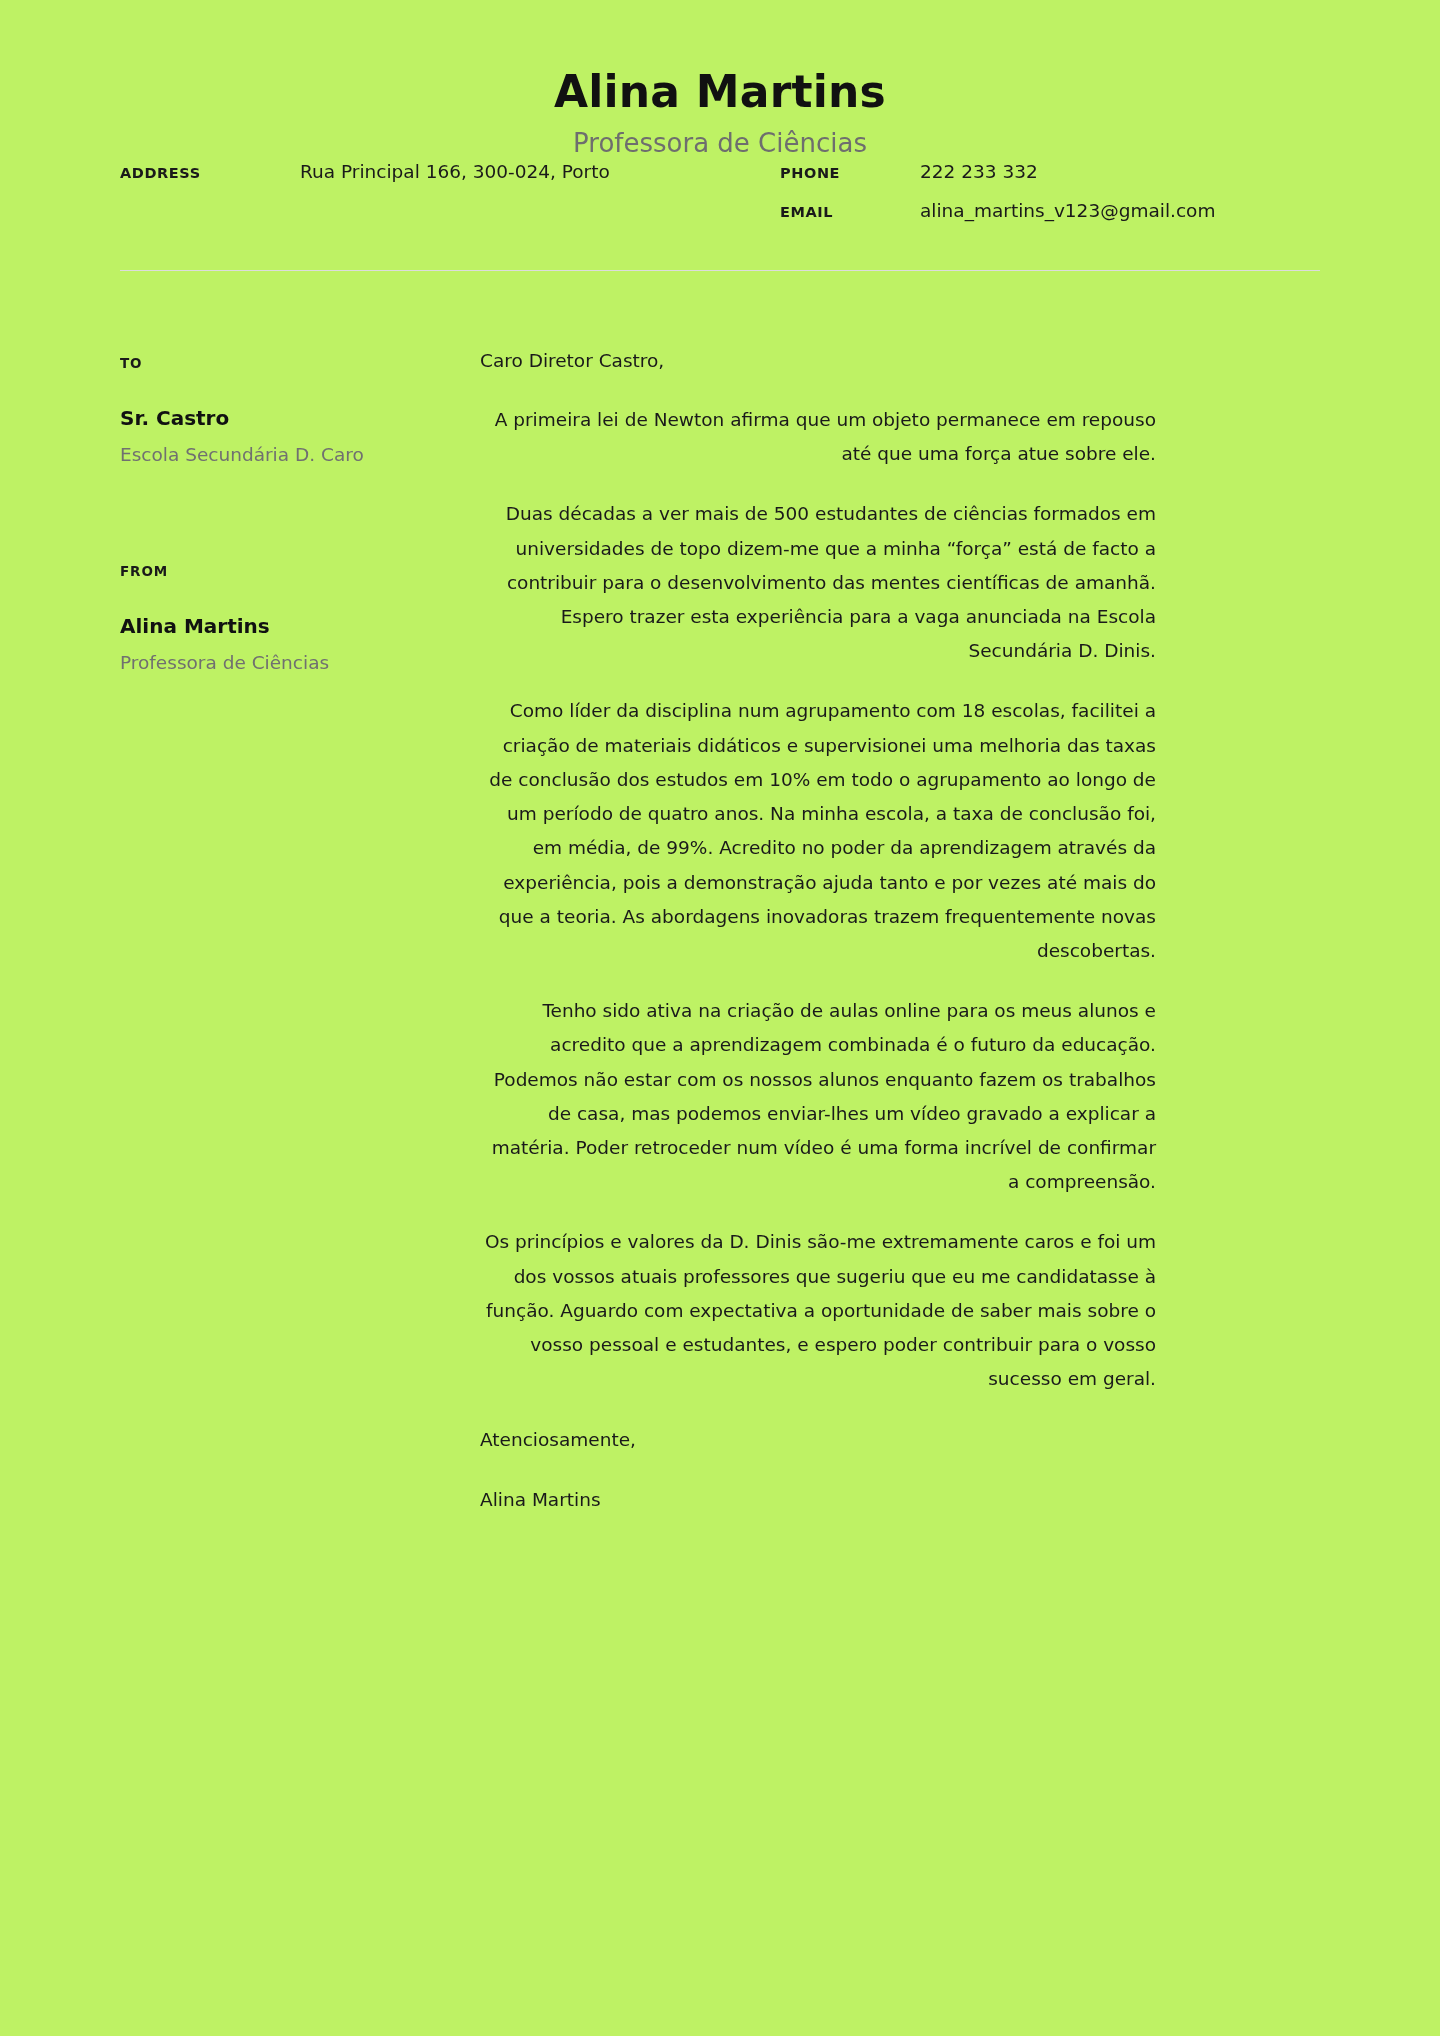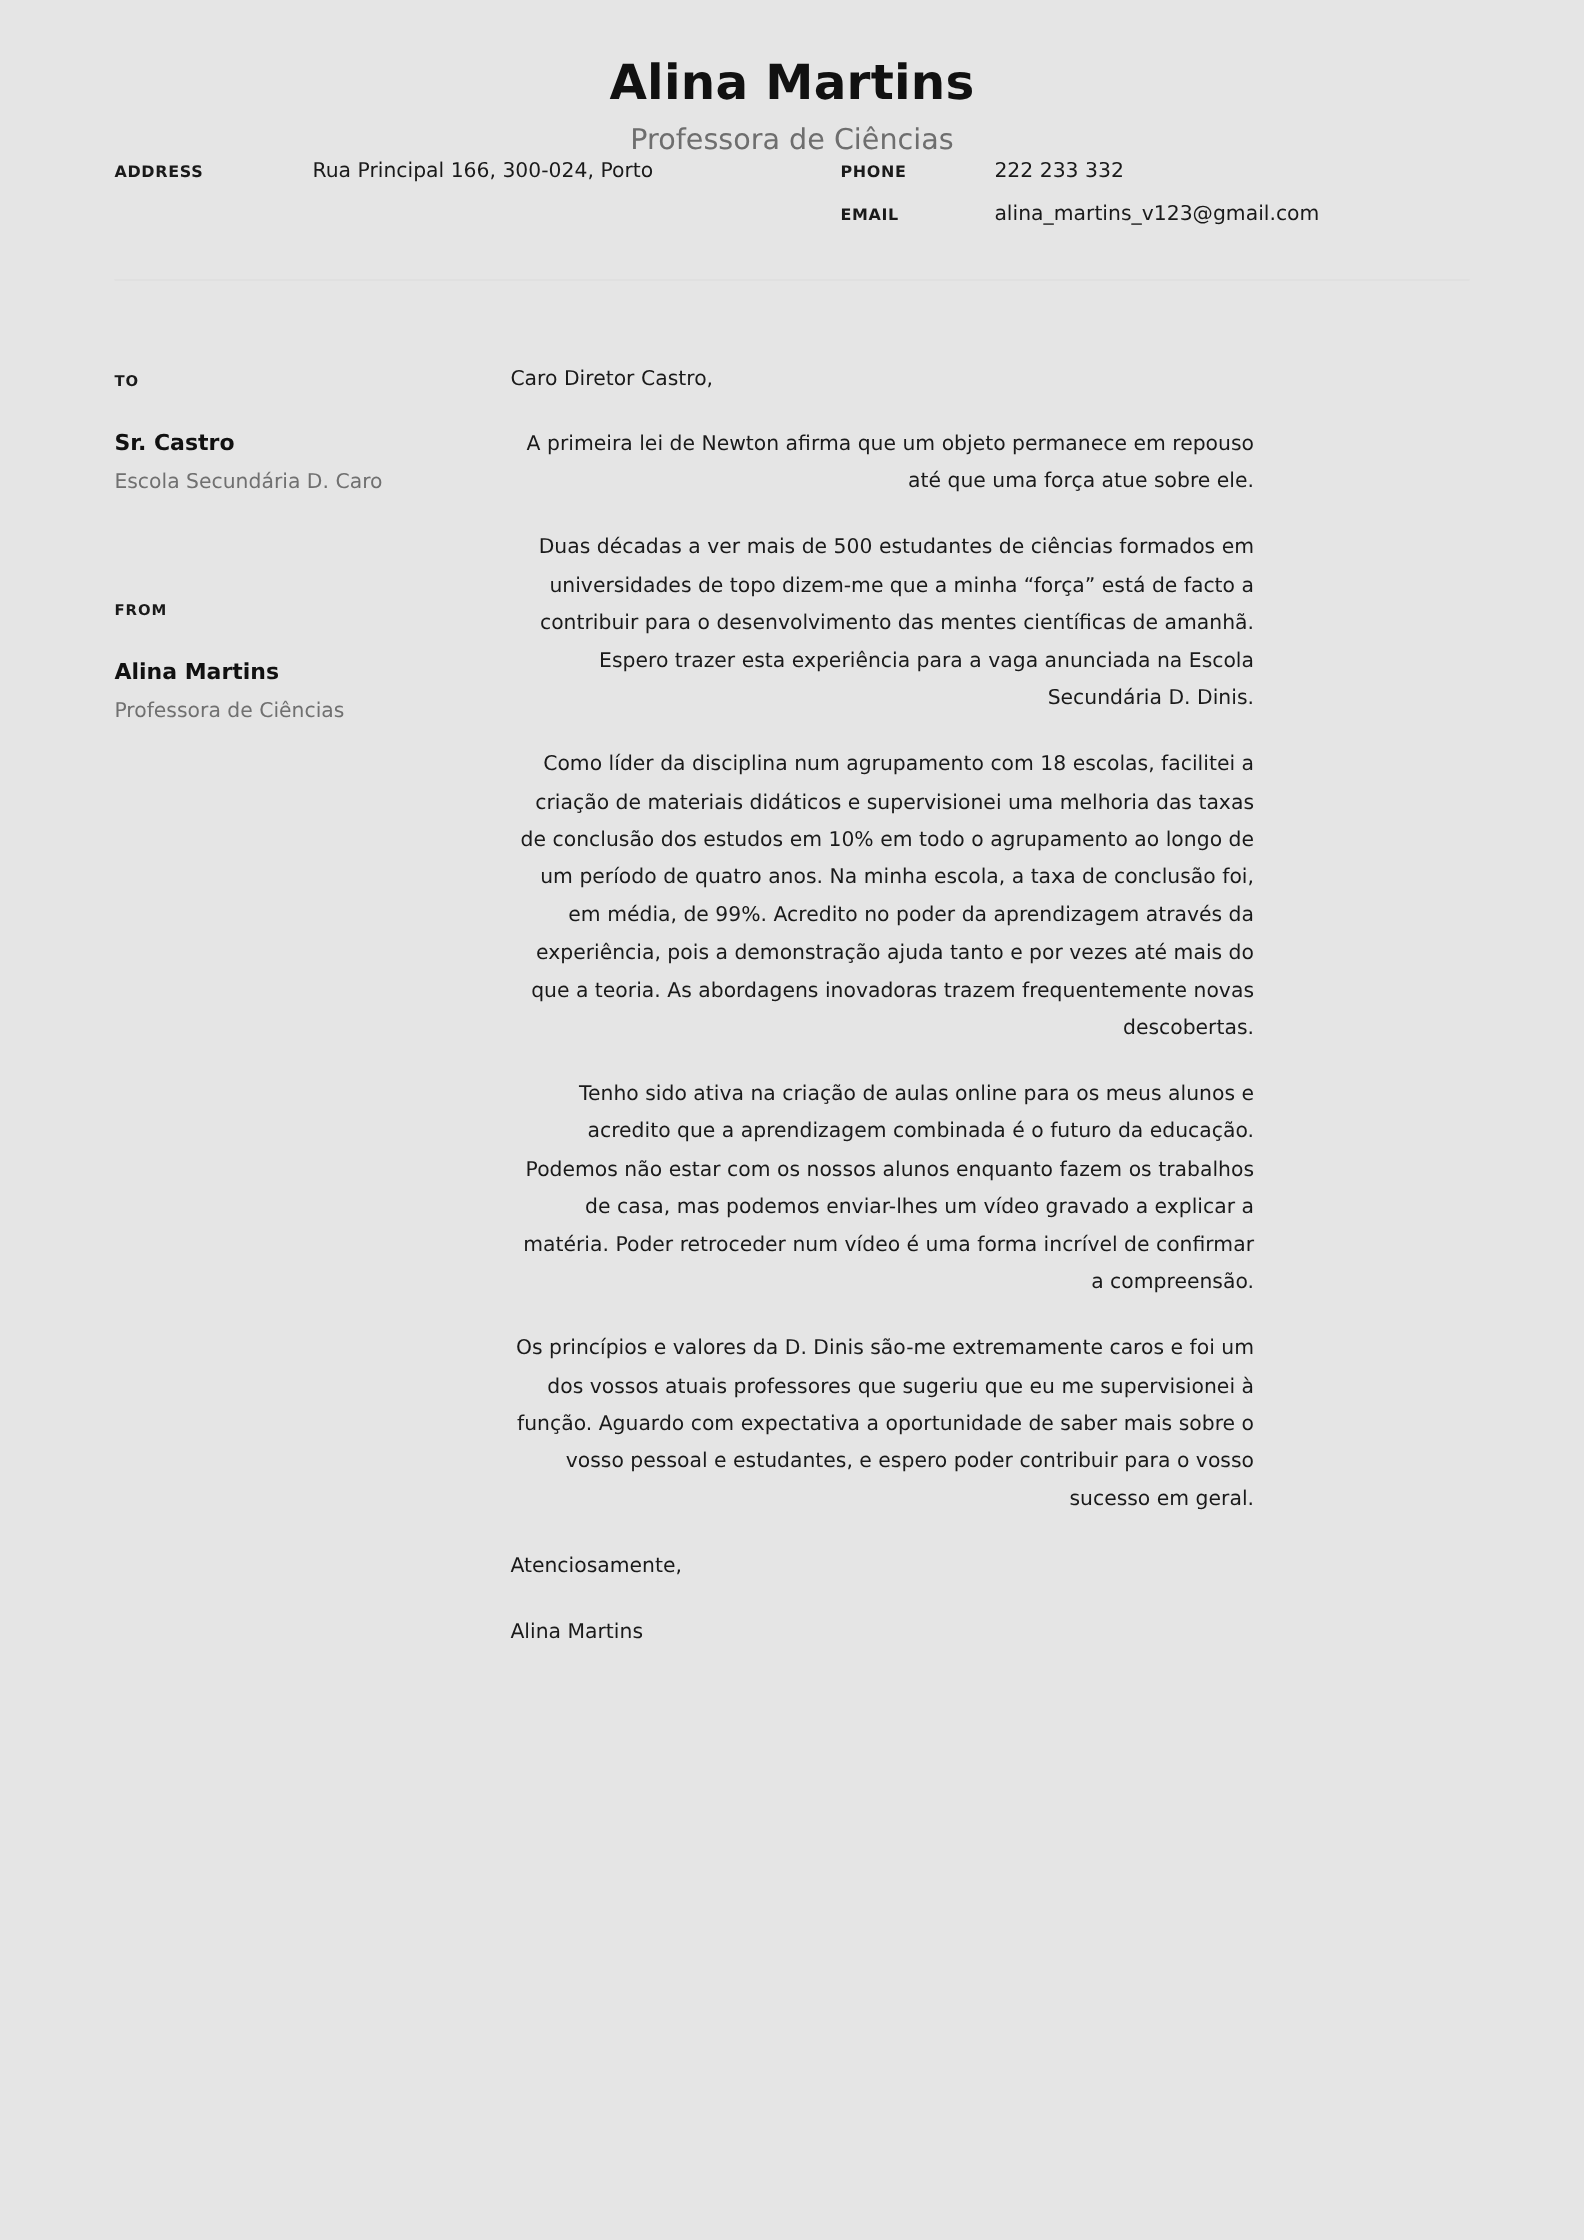--- a/index.html
+++ b/index.html
@@ -12,22 +12,22 @@
     width: 1440px;
     min-height: 2036px;
     font-family: "DejaVu Sans", "Liberation Sans", sans-serif;
     color: #1a1a1a;
     -webkit-font-smoothing: antialiased;
   }
   .page {
     width: 1440px;
     min-height: 2036px;
     box-sizing: border-box;
-    padding: 0;
-    background: #e5e5e5;
+    padding: 16px;
+    background: #bef264;
     position: relative;
   }
 
   
   .header {
     text-align: center;
     padding-top: 52px;
   }
   .doc-title {
     font-size: 44px;
@@ -217,21 +217,21 @@
 
     </div>
 
     <div class="main-col">
       <p class="salutation">Caro Diretor Castro,</p>
 
       <p class="para">A primeira lei de Newton afirma que um objeto permanece em repouso até que uma força atue sobre ele.</p>
       <p class="para">Duas décadas a ver mais de 500 estudantes de ciências formados em universidades de topo dizem-me que a minha “força” está de facto a contribuir para o desenvolvimento das mentes científicas de amanhã. Espero trazer esta experiência para a vaga anunciada na Escola Secundária D. Dinis.</p>
       <p class="para">Como líder da disciplina num agrupamento com 18 escolas, facilitei a criação de materiais didáticos e supervisionei uma melhoria das taxas de conclusão dos estudos em 10% em todo o agrupamento ao longo de um período de quatro anos. Na minha escola, a taxa de conclusão foi, em média, de 99%. Acredito no poder da aprendizagem através da experiência, pois a demonstração ajuda tanto e por vezes até mais do que a teoria. As abordagens inovadoras trazem frequentemente novas descobertas.</p>
       <p class="para">Tenho sido ativa na criação de aulas online para os meus alunos e acredito que a aprendizagem combinada é o futuro da educação. Podemos não estar com os nossos alunos enquanto fazem os trabalhos de casa, mas podemos enviar-lhes um vídeo gravado a explicar a matéria. Poder retroceder num vídeo é uma forma incrível de confirmar a compreensão.</p>
-      <p class="para">Os princípios e valores da D. Dinis são-me extremamente caros e foi um dos vossos atuais professores que sugeriu que eu me supervisionei à função. Aguardo com expectativa a oportunidade de saber mais sobre o vosso pessoal e estudantes, e espero poder contribuir para o vosso sucesso em geral.</p>
+      <p class="para">Os princípios e valores da D. Dinis são-me extremamente caros e foi um dos vossos atuais professores que sugeriu que eu me candidatasse à função. Aguardo com expectativa a oportunidade de saber mais sobre o vosso pessoal e estudantes, e espero poder contribuir para o vosso sucesso em geral.</p>
 
       <p class="closing">Atenciosamente,</p>
       <p class="signature">Alina Martins</p>
     </div>
 
   </div>
 
 </div>
 
 </body></html>

